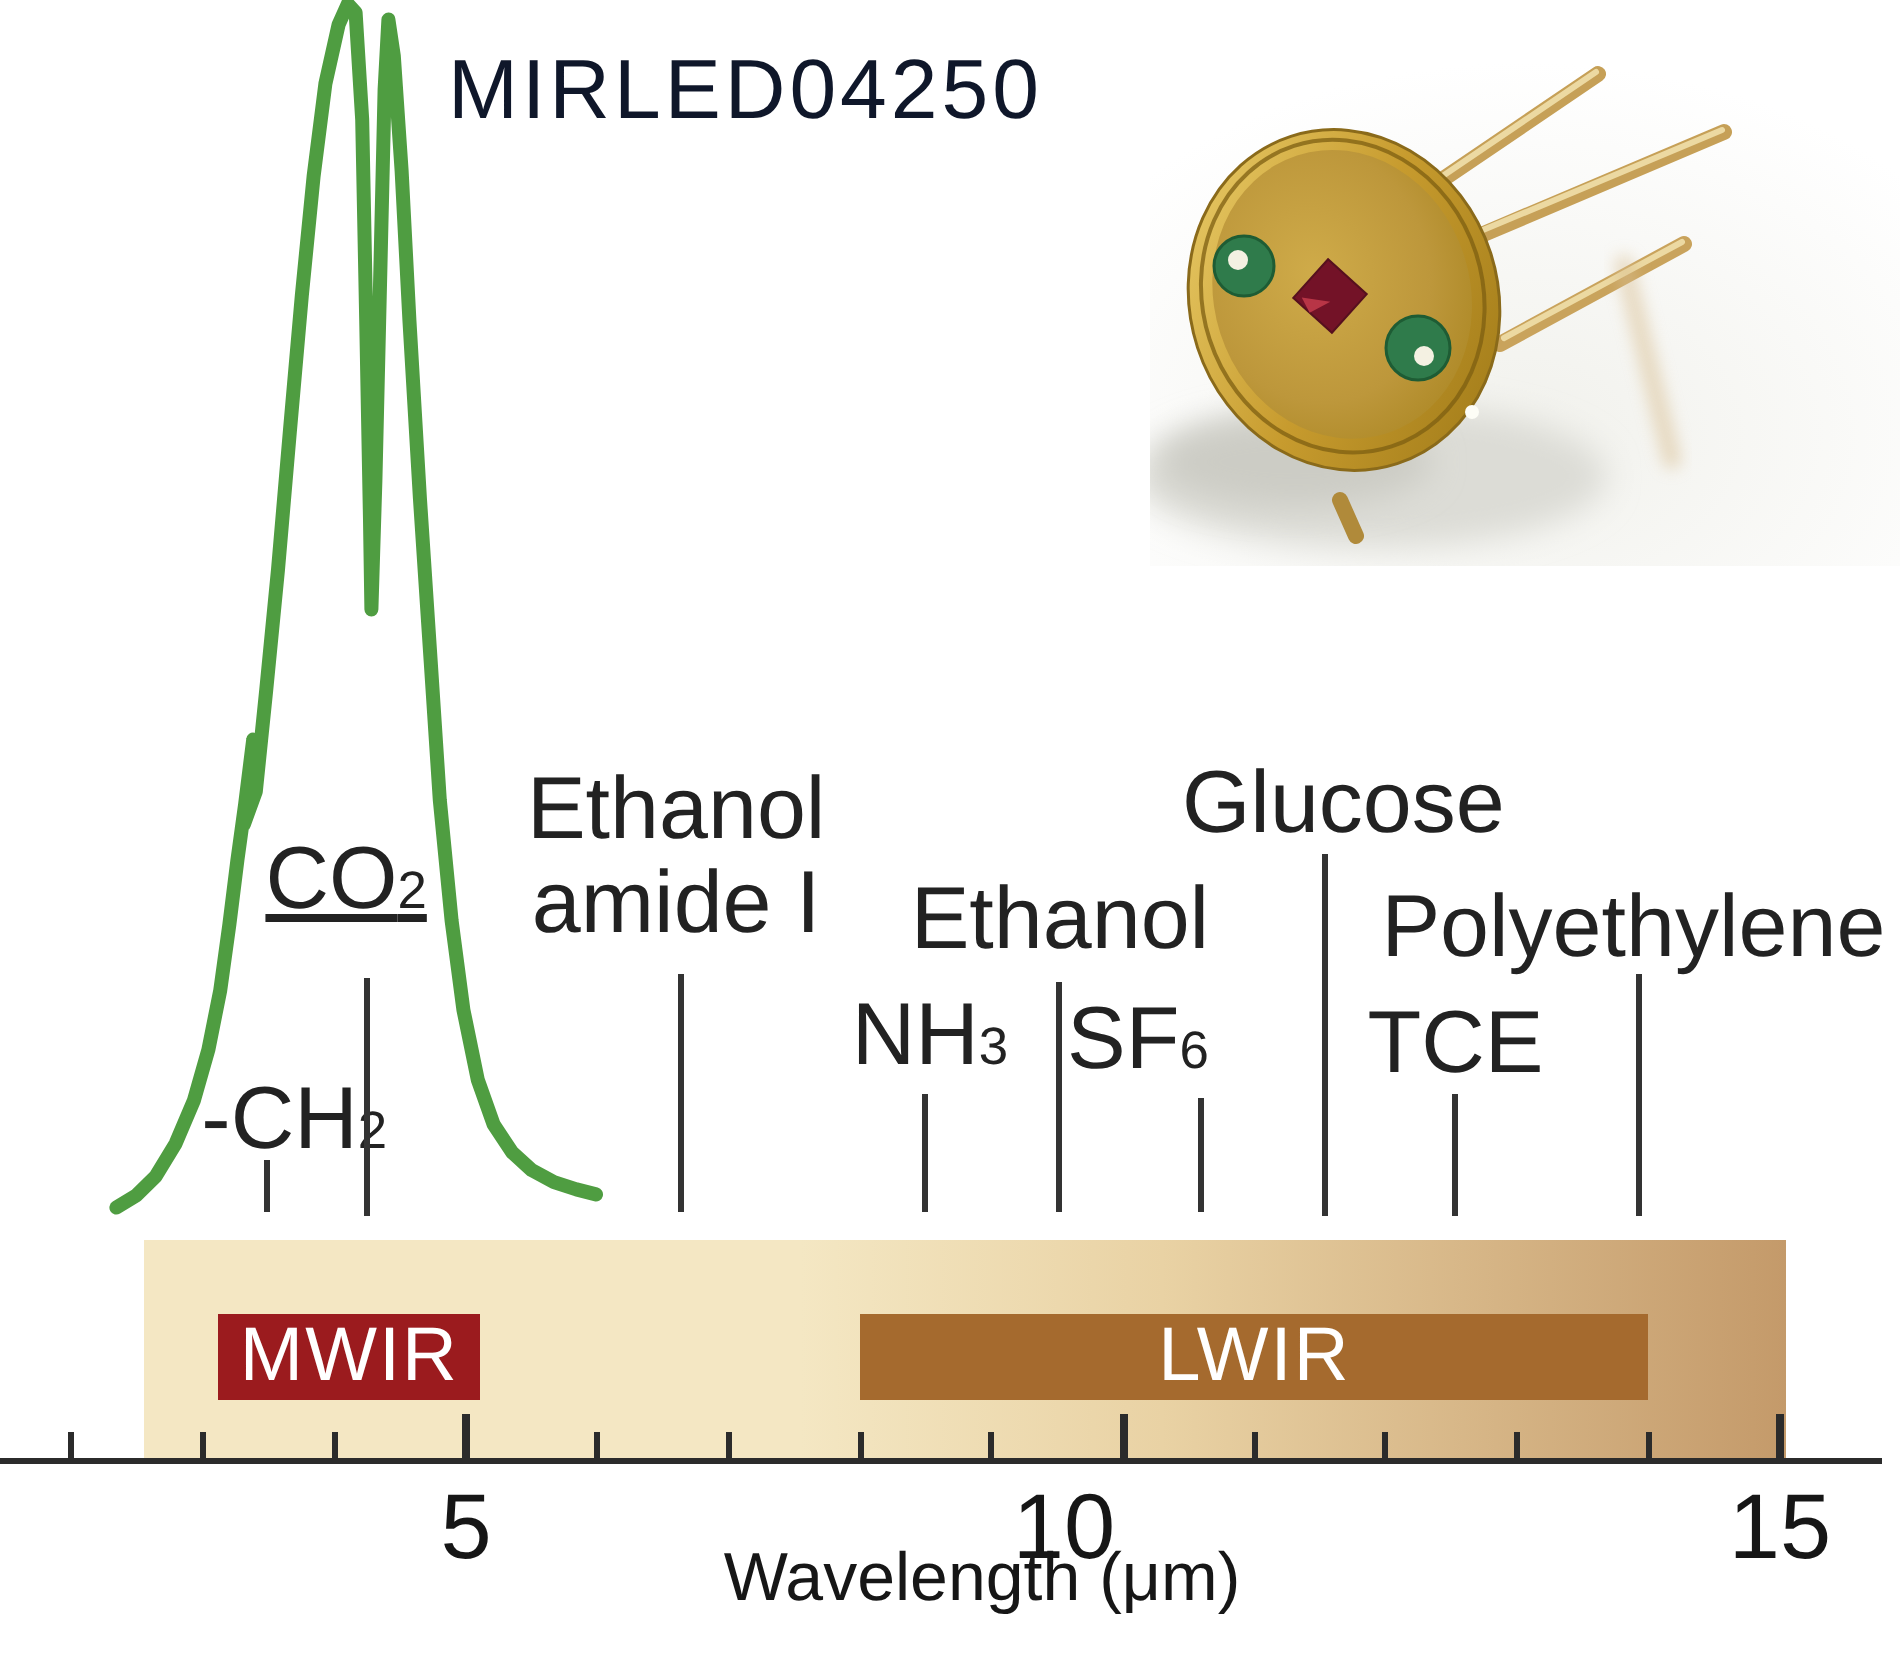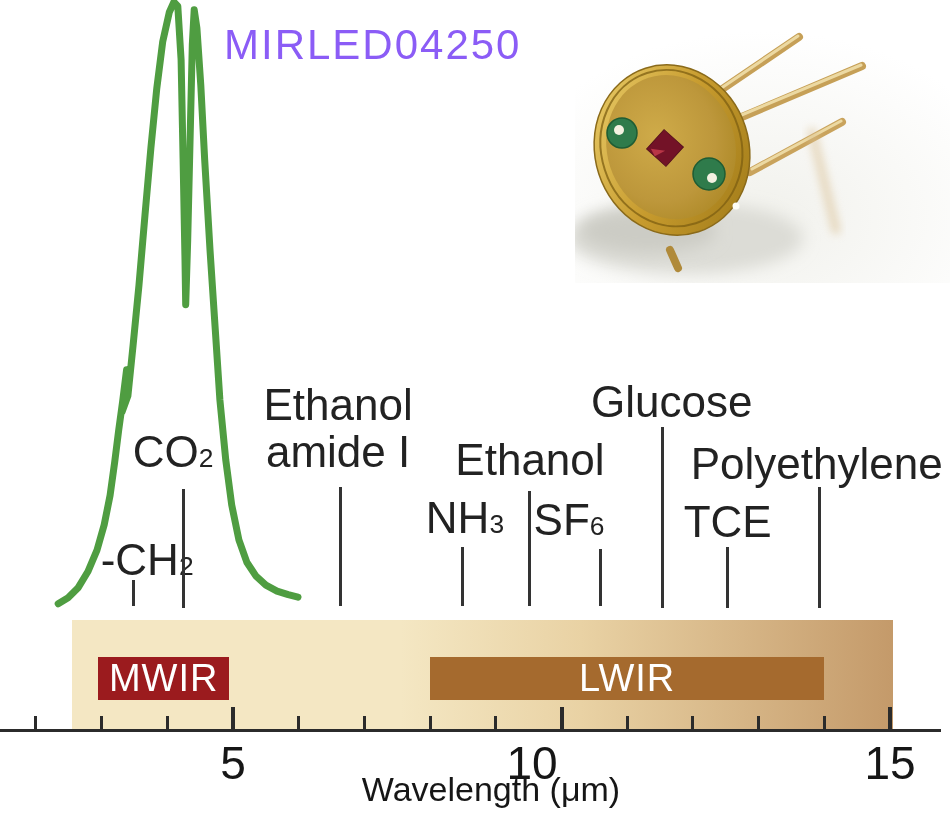--- a/index.html
+++ b/index.html
@@ -1,19 +1,19 @@
 <!DOCTYPE html>
 <html><head>
 <meta charset="utf-8">
 <style>
   html,body{margin:0;padding:0;background:#ffffff;overflow:hidden;}
   #stage{position:relative;width:950px;height:832px;background:#ffffff;
          font-family:"Liberation Sans",sans-serif;color:#1c1c1c;}
   .abs{position:absolute;}
-  #chart-title{left:224px;top:21px;font-size:42px;letter-spacing:2px;color:#8b5cf6;white-space:nowrap;}
+  #chart-title{left:224px;top:21px;font-size:42px;letter-spacing:2px;color:#0f172a;white-space:nowrap;}
   #curve-svg{left:0;top:0;width:950px;height:832px;pointer-events:none;}
   #band-strip{top:620px;height:110px;}
   .band-box{display:flex;align-items:center;justify-content:center;
             color:#ffffff;font-size:38px;letter-spacing:1px;white-space:nowrap;}
   .marker-tick{width:3px;background:#333333;}
   .marker-label{font-size:44px;color:#222222;white-space:nowrap;transform:translateX(-50%);
                 text-align:center;line-height:47px;}
   .marker-label sub{font-size:60%;vertical-align:-18%;line-height:0;}
   #axis-line{left:0;top:729px;width:941px;height:3px;background:#2b2b2b;}
   .tick-minor{width:3px;height:14px;top:716px;background:#2b2b2b;}
@@ -86,26 +86,26 @@
       <circle cx="712" cy="178" r="5" fill="#f4f1e2"></circle>
     </g>
     <g transform="rotate(42 665 148)">
       <rect x="652" y="135" width="26" height="26" fill="#731227" stroke="#56101e" stroke-width="1"></rect>
       <path d="M655 158 L667 150 L663 161 Z" fill="#c03a4a" opacity="0.9"></path>
     </g>
     <circle cx="736" cy="206" r="3.5" fill="#fdfdf6"></circle>
   </svg>
 
   <div class="abs" id="x-axis-label">Wavelength (μm)</div>
-<div class="abs band-box" style="left: 98px; width: 131.4px; top: 657px; height: 43px; background: rgb(155, 27, 30); color: rgb(255, 255, 255);">MWIR</div>
+<div class="abs band-box" style="left: 109px; width: 131.4px; top: 657px; height: 43px; background: rgb(155, 27, 30); color: rgb(255, 255, 255);">MWIR</div>
     <div class="abs band-box" style="left: 430.1px; width: 394.2px; top: 657px; height: 43px; background: rgb(165, 106, 46); color: rgb(255, 255, 255);">LWIR</div>
     <div class="abs marker-tick" style="left: 131.636px; top: 580px; height: 26px;"></div>
     <div class="abs marker-label" style="left: 115.136px; top: 536px; margin-left: 32px;"><span>-CH</span><sub>2</sub></div>
     <div class="abs marker-tick" style="left: 181.568px; top: 489px; height: 119px;"></div>
-    <div class="abs marker-label" style="left: 173.068px; top: 428px;"><span>CO</span><sub>2</sub></div>
+    <div class="abs marker-label" style="left: 173.068px; top: 416px; text-decoration: underline;"><span>CO</span><sub>2</sub></div>
     <div class="abs marker-tick" style="left: 338.591px; top: 487px; height: 119px;"></div>
     <div class="abs marker-label" style="left: 338.091px; top: 381px;">
       <div>Ethanol</div>
       <div>amide I</div>
     </div>
     <div class="abs marker-tick" style="left: 461.45px; top: 547px; height: 59px;"></div>
     <div class="abs marker-label" style="left: 464.95px; top: 494px;"><span>NH</span><sub>3</sub></div>
     <div class="abs marker-tick" style="left: 528.464px; top: 491px; height: 115px;"></div>
     <div class="abs marker-label" style="left: 529.964px; top: 436px;"><span>Ethanol</span></div>
     <div class="abs marker-tick" style="left: 598.763px; top: 549px; height: 57px;"></div>

